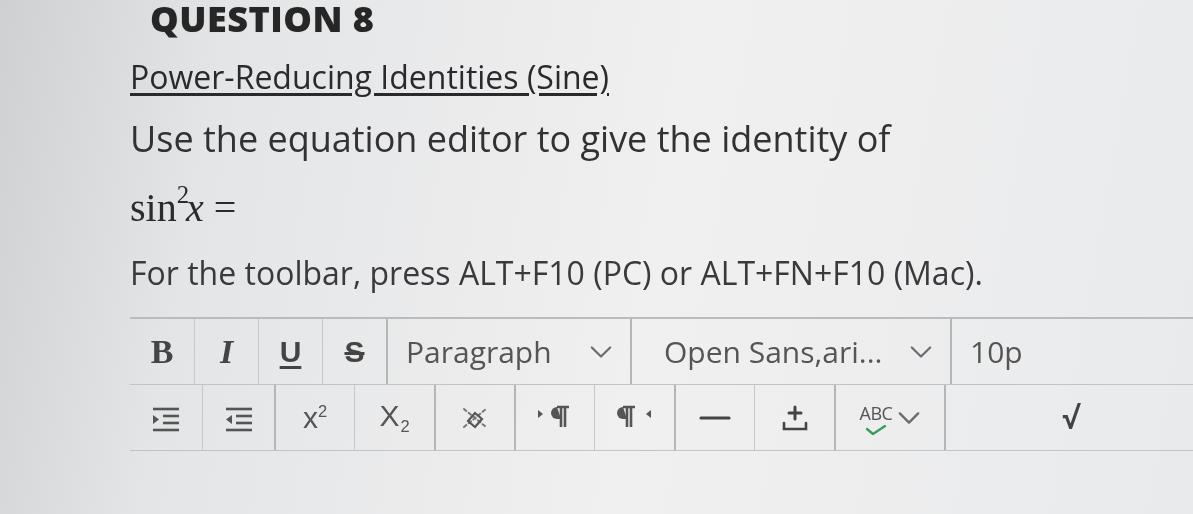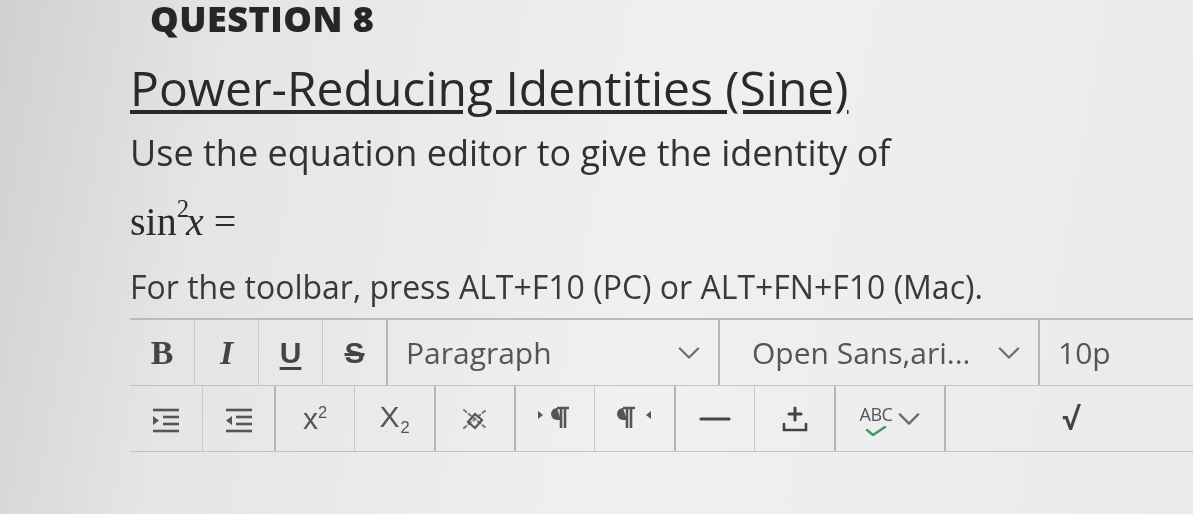--- a/index.html
+++ b/index.html
@@ -24,46 +24,46 @@
     color: #262626;
     text-shadow: 0 0 1px rgba(0,0,0,0.2);
   }
   .content {
     position: absolute;
     top: 55px;
     left: 130px;
     right: 0;
   }
   .title {
-    font-size: 48px;
+    font-size: 32px;
     font-weight: 500;
     text-decoration: underline;
     text-underline-offset: 4px;
     color: #2a2a2c;
-    margin-bottom: 8px;
+    margin-bottom: 16px;
   }
   .instruction {
     font-size: 36px;
     font-weight: 400;
     color: #323234;
     margin-bottom: 18px;
   }
   .equation {
     font-family: "Times New Roman", Times, serif;
     font-size: 40px;
     color: #2b2b2d;
     margin-bottom: 20px;
   }
   .equation .sin { }
   .equation sup { font-size: 0.62em; vertical-align: 18px; }
   .equation .x { font-style: italic; margin-left: -3px; }
   .hint {
     font-size: 32px;
     color: #3a3a3c;
-    margin-bottom: 10px;
+    margin-bottom: 23px;
     font-weight: 400;
   }
 
   
   .toolbar {
     border-top: 2px solid #b9bbbd;
     width: 1065px;
   }
   .tb-row {
     display: flex;
@@ -129,21 +129,21 @@
         <div class="tb-cell">
           <span class="italic-ic">I</span>
         </div>
         <div class="tb-cell">
           <span class="under-ic">U</span>
         </div>
         <div class="tb-cell">
           <span class="strike-ic">S</span>
         </div>
 
-        <div class="tb-select tb-group-sep" style="width:332px; justify-content:space-between;">
+        <div class="tb-select tb-group-sep" style="width:244px; justify-content:space-between;">
           <span>Paragraph</span>
           <span class="caret">
             <svg viewBox="0 0 24 14">
                 <path d="M2 2 L12 12 L22 2" fill="none" stroke="#6a6c6e" stroke-width="2.4" stroke-linecap="round" stroke-linejoin="round"></path>
               </svg>
           </span>
         </div>
 
         <div class="tb-select tb-group-sep" style="width:320px; justify-content:space-between;padding-left:32px;">
           <span>Open Sans,ari...</span>

